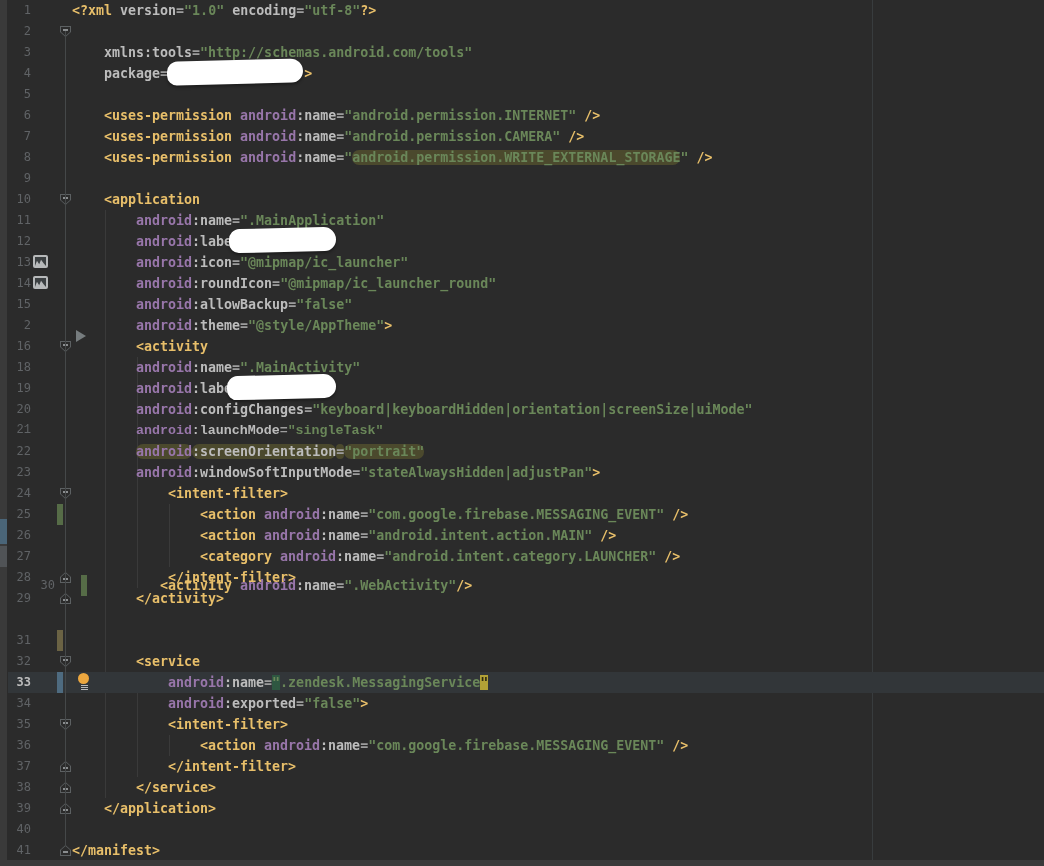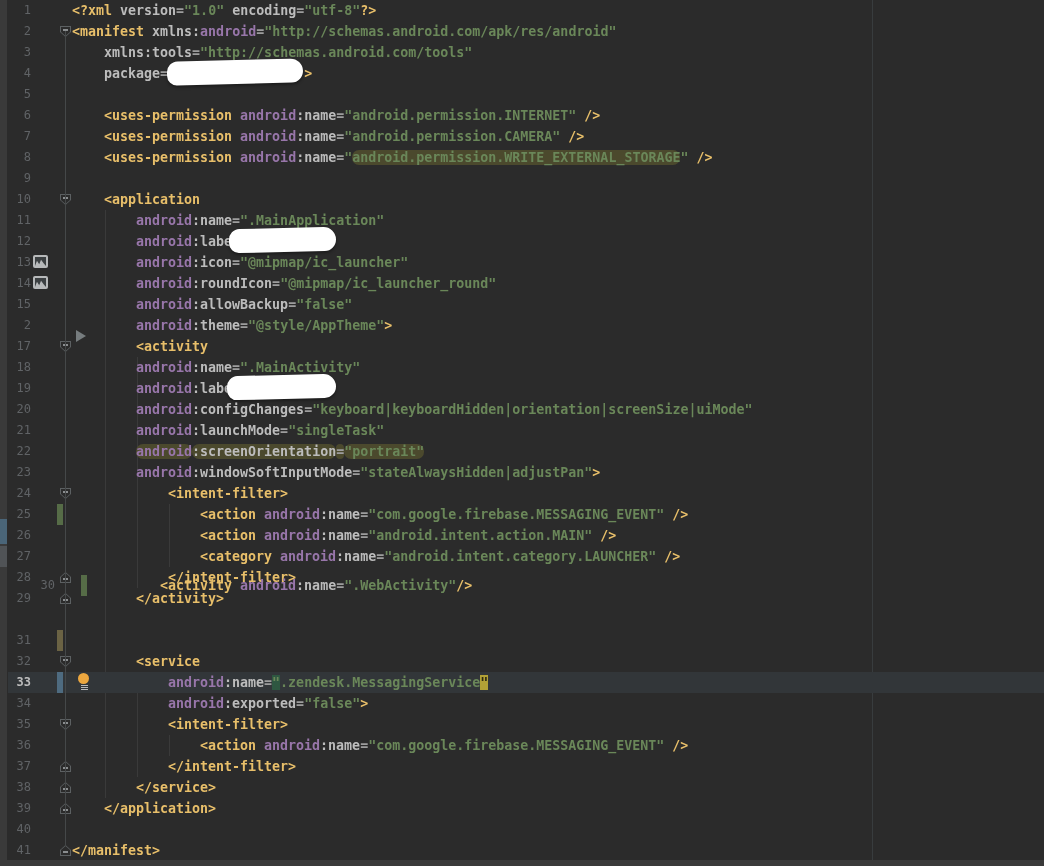--- a/index.html
+++ b/index.html
@@ -89,21 +89,20 @@
         <div class="num">1</div>
         <div class="code" style="left: 72px;"><span class="tk-tag">&lt;?xml </span><span class="tk-attr">version</span><span class="tk-eq">=</span><span class="tk-str">"1.0"</span><span class="tk-txt"> </span><span class="tk-attr">encoding</span><span class="tk-eq">=</span><span class="tk-str">"utf-8"</span><span class="tk-tag">?&gt;</span></div>
       </div>
       <div class="line" style="top: 21px;">
         <div class="num">2</div>
         <div class="fold open">
           <div class="s1"></div>
           <div class="s2"></div>
           <div class="dash"></div>
         </div>
-        <div class="code" style="left: 72px;"><span class="tk-tag">&lt;manifest </span><span class="tk-attr">xmlns:</span><span class="tk-ns">android</span><span class="tk-eq">=</span><span class="tk-str">"http://schemas.android.com/apk/res/android"</span></div>
       </div>
       <div class="line" style="top: 42px;">
         <div class="num">3</div>
         <div class="code" style="left: 104px;"><span class="tk-attr">xmlns:tools</span><span class="tk-eq">=</span><span class="tk-str">"http://schemas.android.com/tools"</span></div>
       </div>
       <div class="line" style="top: 63px;">
         <div class="num">4</div>
         <div class="code" style="left: 104px;"><span class="tk-attr">package</span><span class="tk-eq">=</span><span class="tk-txt">                 </span><span class="tk-tag">&gt;</span></div>
         <div class="redact" style="left: 167px; width: 136px;"></div>
       </div>
@@ -161,21 +160,21 @@
       </div>
       <div class="line" style="top: 294px;">
         <div class="num">15</div>
         <div class="code" style="left: 136px;"><span class="tk-ns">android</span><span class="tk-attr">:allowBackup</span><span class="tk-eq">=</span><span class="tk-str">"false"</span></div>
       </div>
       <div class="line" style="top: 315px;">
         <div class="num">2</div>
         <div class="code" style="left: 136px;"><span class="tk-ns">android</span><span class="tk-attr">:theme</span><span class="tk-eq">=</span><span class="tk-str">"@style/AppTheme"</span><span class="tk-tag">&gt;</span></div>
       </div>
       <div class="line" style="top: 336px;">
-        <div class="num">17</div>
+        <div class="num">16</div>
         <div class="fold open">
           <div class="s1"></div>
           <div class="s2"></div>
           <div class="dash"></div>
         </div>
         <div class="runicon"></div>
         <div class="code" style="left: 136px;"><span class="tk-tag">&lt;activity</span></div>
       </div>
       <div class="line" style="top: 357px;">
         <div class="num">18</div>
@@ -183,21 +182,21 @@
       </div>
       <div class="line" style="top: 378px;">
         <div class="num">19</div>
         <div class="code" style="left: 136px;"><span class="tk-ns">android</span><span class="tk-attr">:label</span></div>
         <div class="redact" style="left: 227px; width: 109px;"></div>
       </div>
       <div class="line" style="top: 399px;">
         <div class="num">20</div>
         <div class="code" style="left: 136px;"><span class="tk-ns">android</span><span class="tk-attr">:configChanges</span><span class="tk-eq">=</span><span class="tk-str">"keyboard|keyboardHidden|orientation|screenSize|uiMode"</span></div>
       </div>
-      <div class="line" style="top: 420px;">
+      <div class="line" style="top: 420px; font-family: Liberation Mono, monospace;">
         <div class="num">21</div>
         <div class="code" style="left: 136px;"><span class="tk-ns">android</span><span class="tk-attr">:launchMode</span><span class="tk-eq">=</span><span class="tk-str">"singleTask"</span></div>
       </div>
       <div class="line" style="top: 441px;">
         <div class="num">22</div>
         <div class="code" style="left: 136px;"><span class="tk-ns bg-match">android</span><span class="tk-attr bg-match">:screenOrientation</span><span class="tk-eq bg-match">=</span><span class="tk-str bg-match">"portrait"</span></div>
       </div>
       <div class="line" style="top: 462px;">
         <div class="num">23</div>
         <div class="code" style="left: 136px;"><span class="tk-ns">android</span><span class="tk-attr">:windowSoftInputMode</span><span class="tk-eq">=</span><span class="tk-str">"stateAlwaysHidden|adjustPan"</span><span class="tk-tag">&gt;</span></div>

